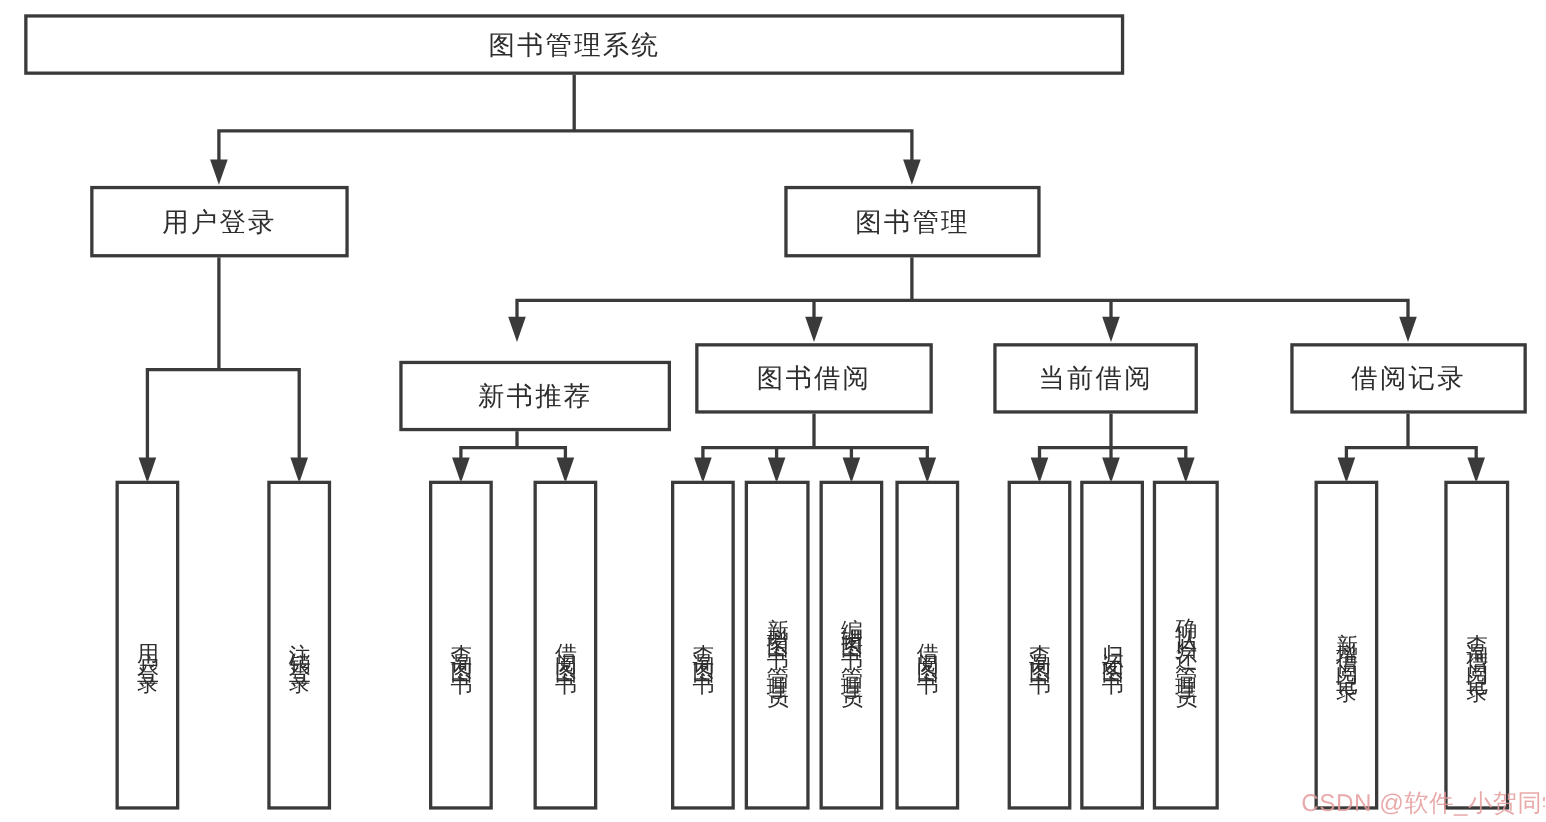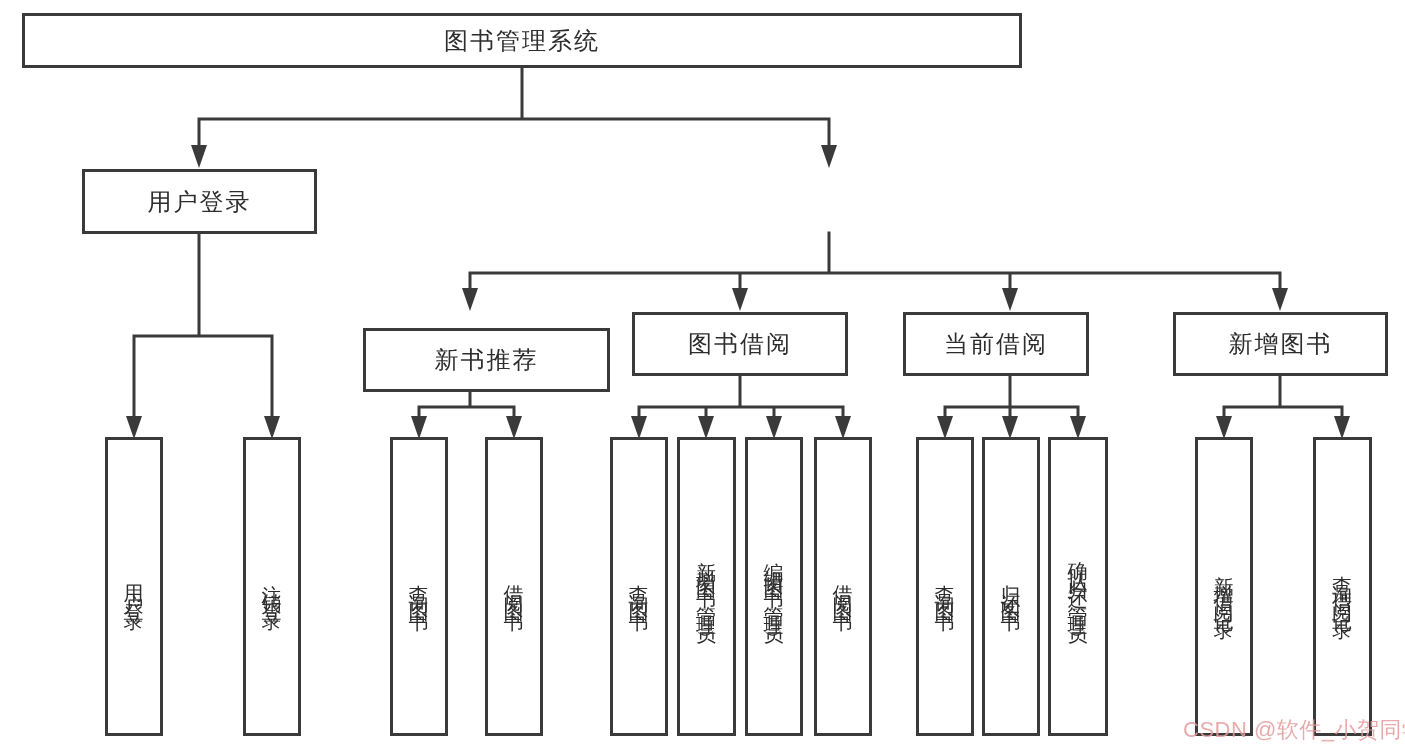--- a/index.html
+++ b/index.html
@@ -98,25 +98,26 @@
       <path d="M1002 416 L1018 416 L1010 439 Z"></path>
       <path d="M1070 416 L1086 416 L1078 439 Z"></path>
       <path d="M1216 416 L1232 416 L1224 439 Z"></path>
       <path d="M1334 416 L1350 416 L1342 439 Z"></path>
     </g>
   </svg>
 
   <div class="node h n-root">图书管理系统</div>
 
   <div class="node h n-user">用户登录</div>
+  <div class="node h n-mgmt">图书管理</div>
 
   <div class="node h n-new">新书推荐</div>
   <div class="node h n-borrow">图书借阅</div>
   <div class="node h n-current">当前借阅</div>
-  <div class="node h n-record">新增图书</div>
+  <div class="node h n-record">借阅记录</div>
 
   <div class="node v leaf l-1">用户登录</div>
   <div class="node v leaf l-2">注销登录</div>
 
   <div class="node v leaf l-3">查询图书</div>
   <div class="node v leaf l-4">借阅图书</div>
 
   <div class="node v leaf l-5">查询图书</div>
   <div class="node v leaf l-6">新增图书（管理员）</div>
   <div class="node v leaf l-7">编辑图书（管理员）</div>

